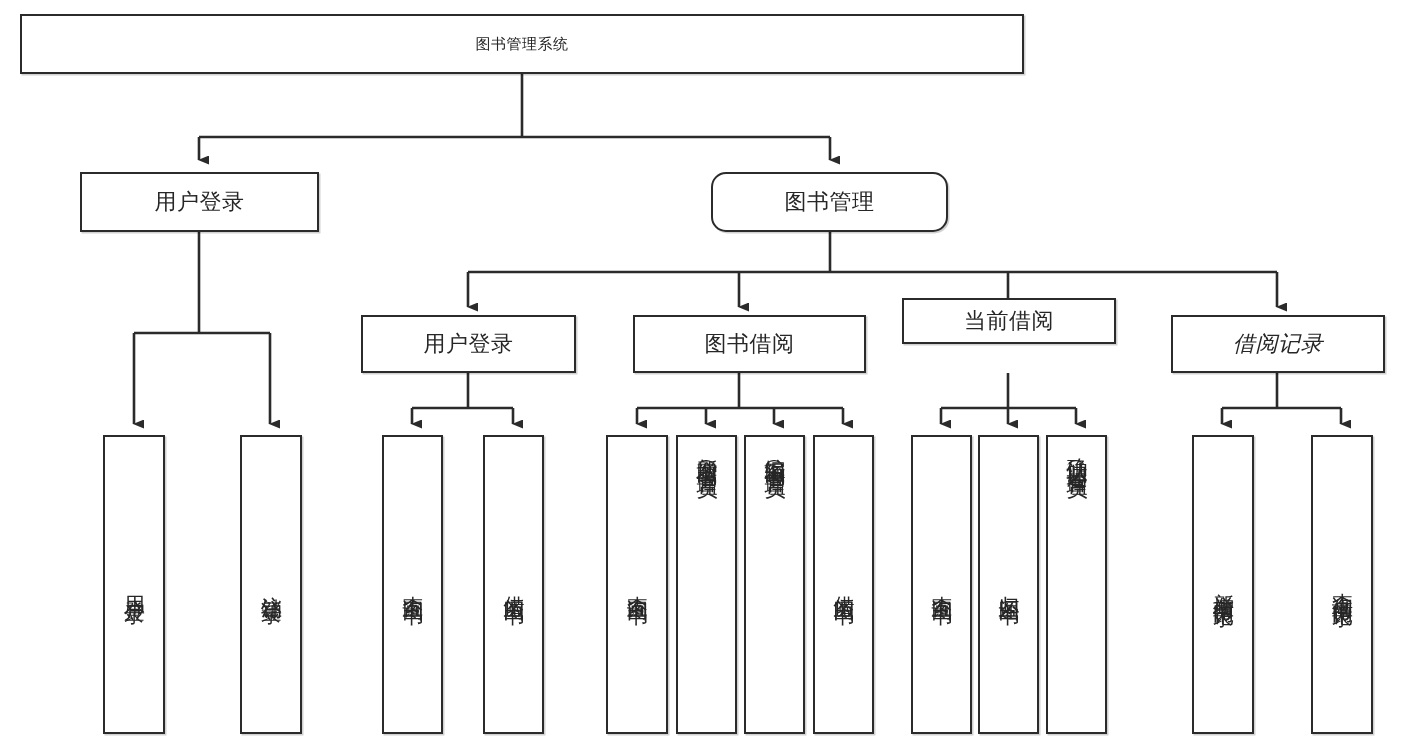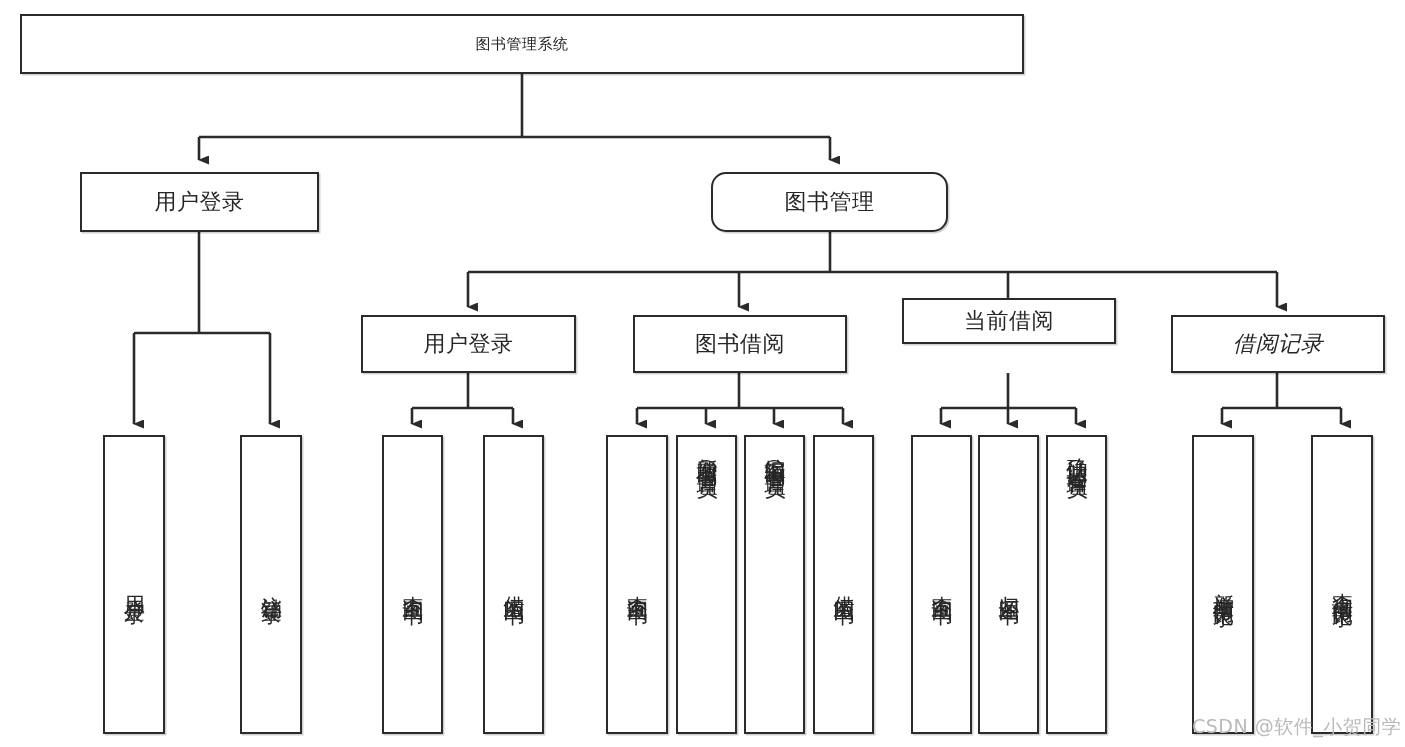--- a/index.html
+++ b/index.html
@@ -148,21 +148,21 @@
   </div>
 
   <div class="node horizontal" style="left:711px; top:172px; width:237px; height:60px;border-radius:15px;">
     <span class="node-label">图书管理</span>
   </div>
 
   <div class="node horizontal" style="left:361px; top:315px; width:215px; height:58px;">
     <span class="node-label">用户登录</span>
   </div>
 
-  <div class="node horizontal" style="left:633px; top:315px; width:214px; height:58px;">
+  <div class="node horizontal" style="left:633px; top:315px; width:233px; height:58px;">
     <span class="node-label">图书借阅</span>
   </div>
 
   <div class="node horizontal" style="left:902px; top:298px; width:214px; height:46px;">
     <span class="node-label">当前借阅</span>
   </div>
 
   <div class="node horizontal" style="left:1171px; top:315px; width:214px; height:58px;font-style:italic;">
     <span class="node-label">借阅记录</span>
   </div>
@@ -212,15 +212,14 @@
   </div>
 
   <div class="node vertical vmid" style="left:1192px; top:435px; width:62px; height:299px;">
     <span class="node-label">新增借阅记录</span>
   </div>
 
   <div class="node vertical vmid" style="left:1311px; top:435px; width:62px; height:299px;">
     <span class="node-label">查询借阅记录</span>
   </div>
 
-  <div id="watermark">CSDN @软件_小贺同学</div>
 
 </div>
 
 </body></html>

